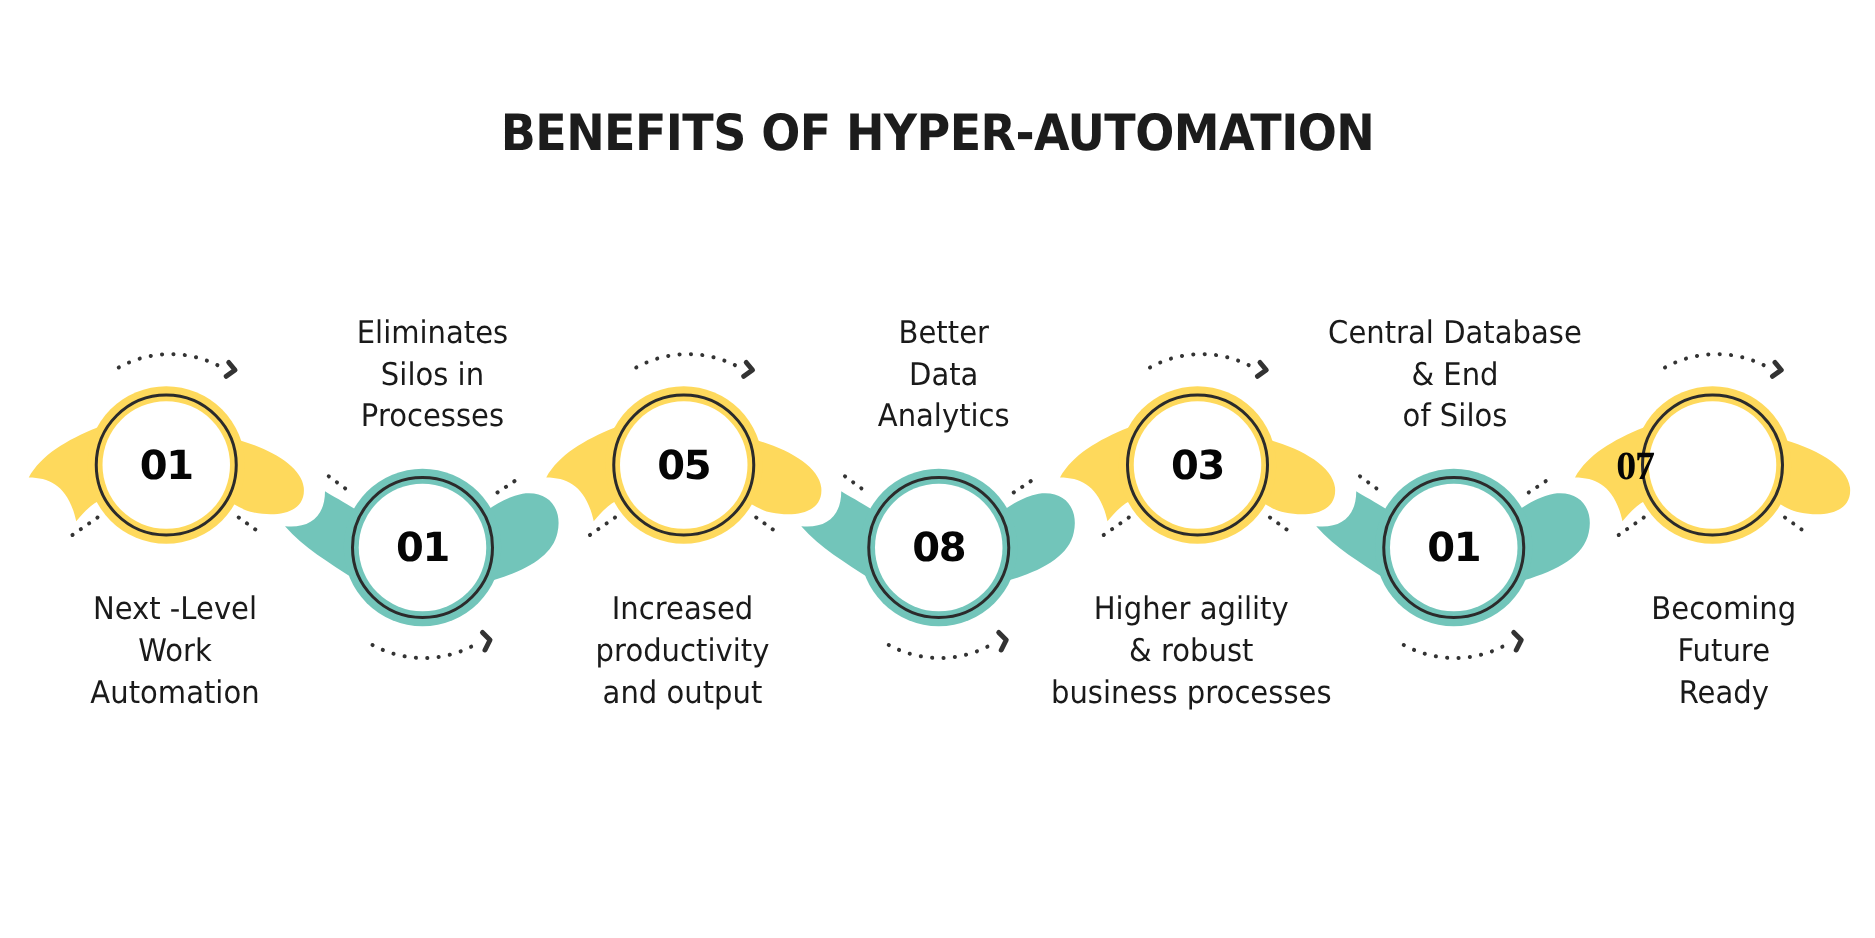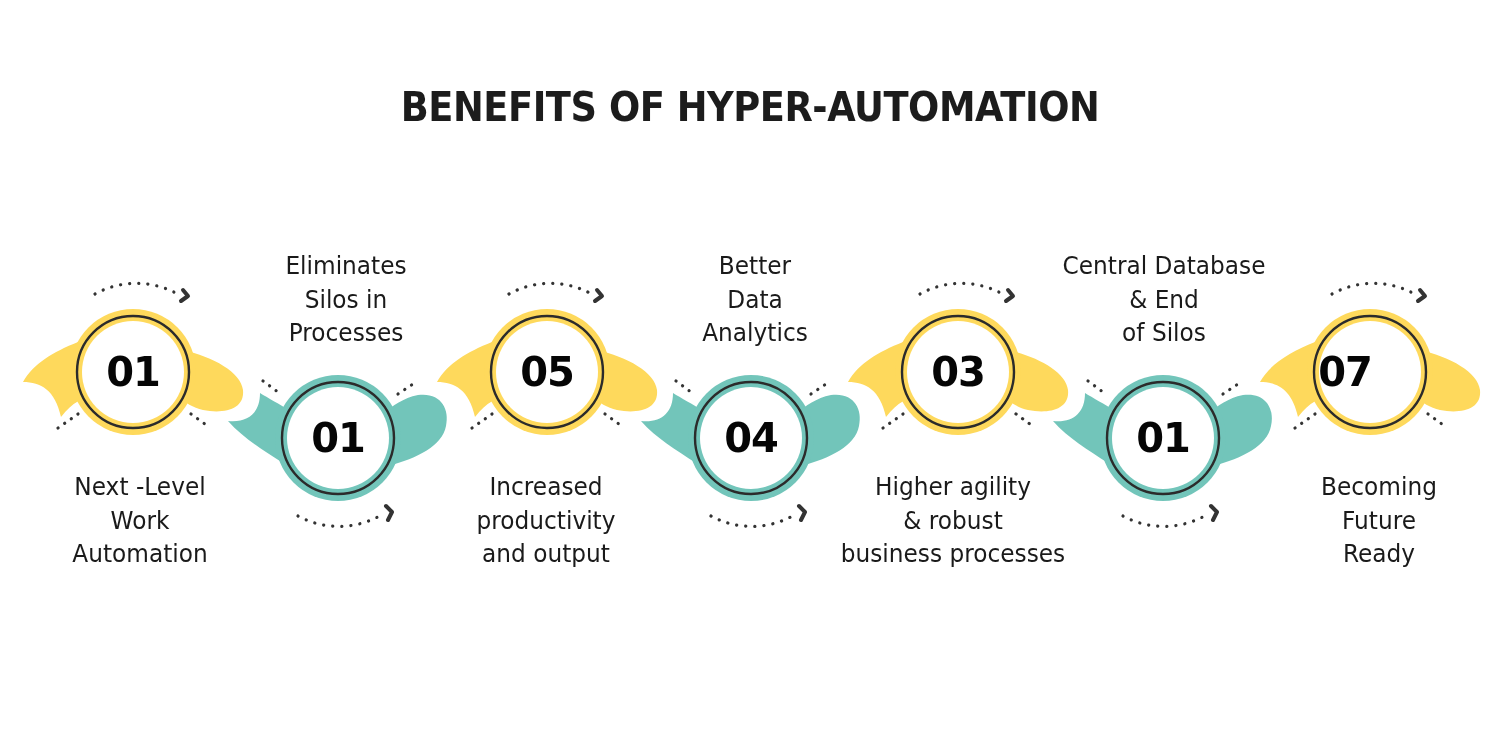--- a/index.html
+++ b/index.html
@@ -6,21 +6,21 @@
   body { width:1500px; height:750px; position:relative; overflow:hidden;
          font-family:"Liberation Sans", "DejaVu Sans", sans-serif; }
   .title { position:absolute; left:0; top:84px; width:1500px; text-align:center;
            font-family:"DejaVu Sans", sans-serif; font-weight:bold; font-size:40px;
            letter-spacing:-0.5px; color:#1c1c1c; transform:scaleX(0.92); transform-origin:center; }
   svg.diagram { position:absolute; left:0; top:0; }
   .label { position:absolute; width:260px; text-align:center;
            font-family:"DejaVu Sans", sans-serif; font-size:25px; line-height:33.5px; color:#1a1a1a;
            transform:scaleX(0.93); }
   .num { position:absolute; width:120px; text-align:center;
-         font-family:"DejaVu Sans", sans-serif; font-weight:bold; font-size:40px; color:#050505;
+         font-family:"DejaVu Sans", sans-serif; font-weight:bold; font-size:32px; color:#050505;
          letter-spacing:-1px; line-height:50px; }
 </style>
 </head>
 <body>
 
 <div class="title">BENEFITS OF HYPER-AUTOMATION</div>
 
 <svg class="diagram" width="1500" height="750" viewBox="0 0 1500 750">
   <defs>
 
@@ -140,24 +140,24 @@
       <path d="M 50 -82 L 55 -76 L 48 -71" fill="none" stroke="#333" stroke-width="4" stroke-linecap="round" stroke-linejoin="round"></path>
     </g>
     <path d="M -75 56 L -55 42" stroke="#333" stroke-width="3.2" stroke-linecap="round" stroke-dasharray="0.1 8" fill="none"></path>
     <path d="M 58 42 L 76 55" stroke="#333" stroke-width="3.2" stroke-linecap="round" stroke-dasharray="0.1 8" fill="none"></path>
   </g>
 </svg>
 
 <div class="num" style="left:73px; top:347px;">01</div>
 <div class="num" style="left:278px; top:413px;">01</div>
 <div class="num" style="left:487px; top:347px;">05</div>
-<div class="num" style="left:691px; top:413px;">04</div>
+<div class="num" style="left:691px; top:413px;">08</div>
 <div class="num" style="left:898px; top:347px;">03</div>
 <div class="num" style="left:1103px; top:413px;">01</div>
-<div class="num" style="left:1285px; top:347px;">07</div>
+<div class="num" style="left:1248px; top:347px;font-family:Liberation Serif, serif;">07</div>
 
 <div class="label" style="left:10px; top:470px;">
   <div>Next -Level</div>
   <div>Work</div>
   <div>Automation</div>
 </div>
 <div class="label" style="left:216px; top:249px;">
   <div>Eliminates</div>
   <div>Silos in</div>
   <div>Processes</div>

